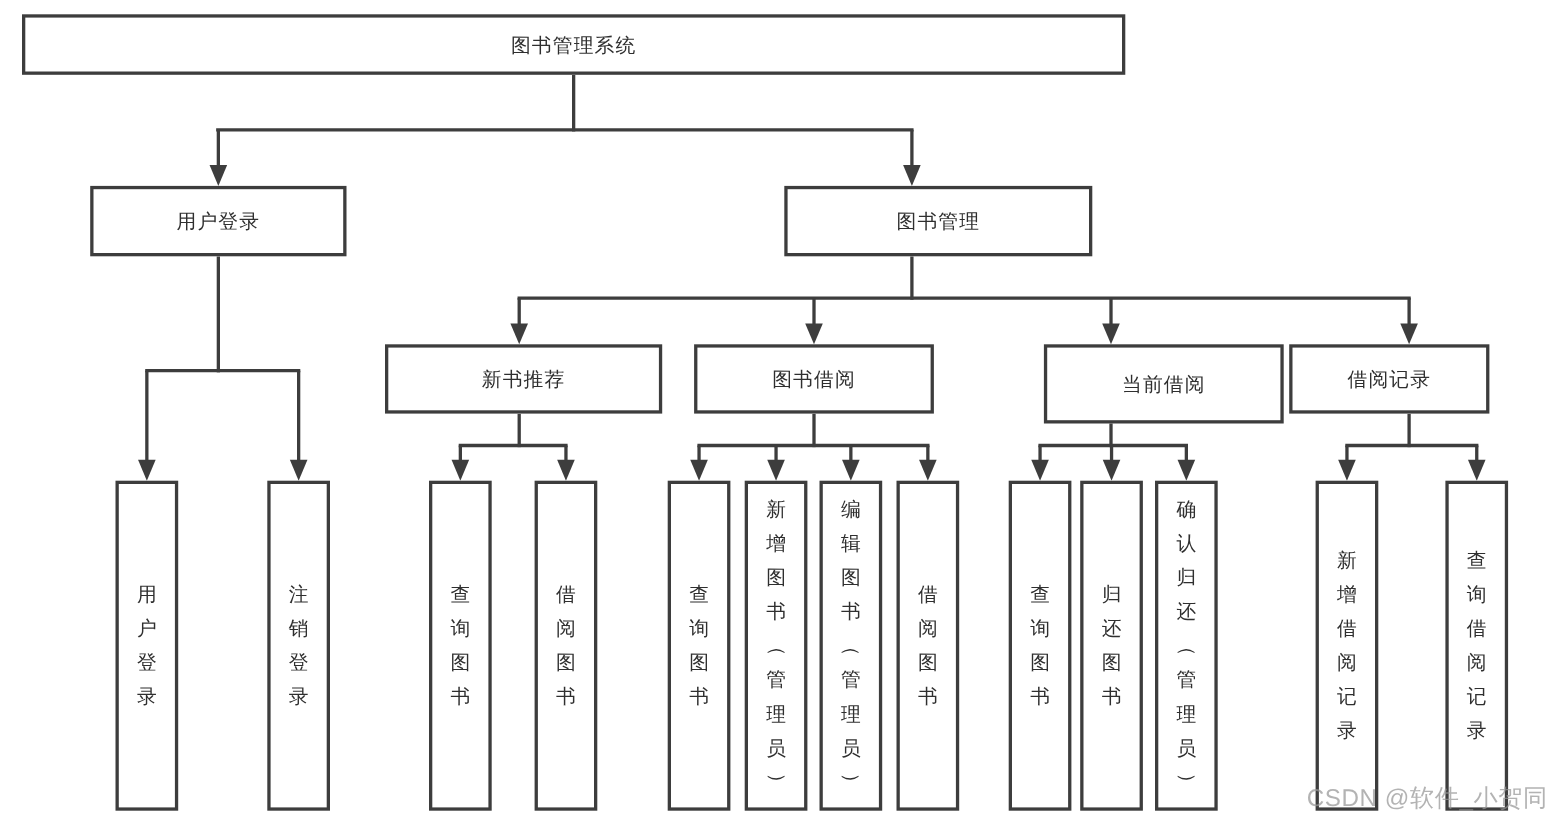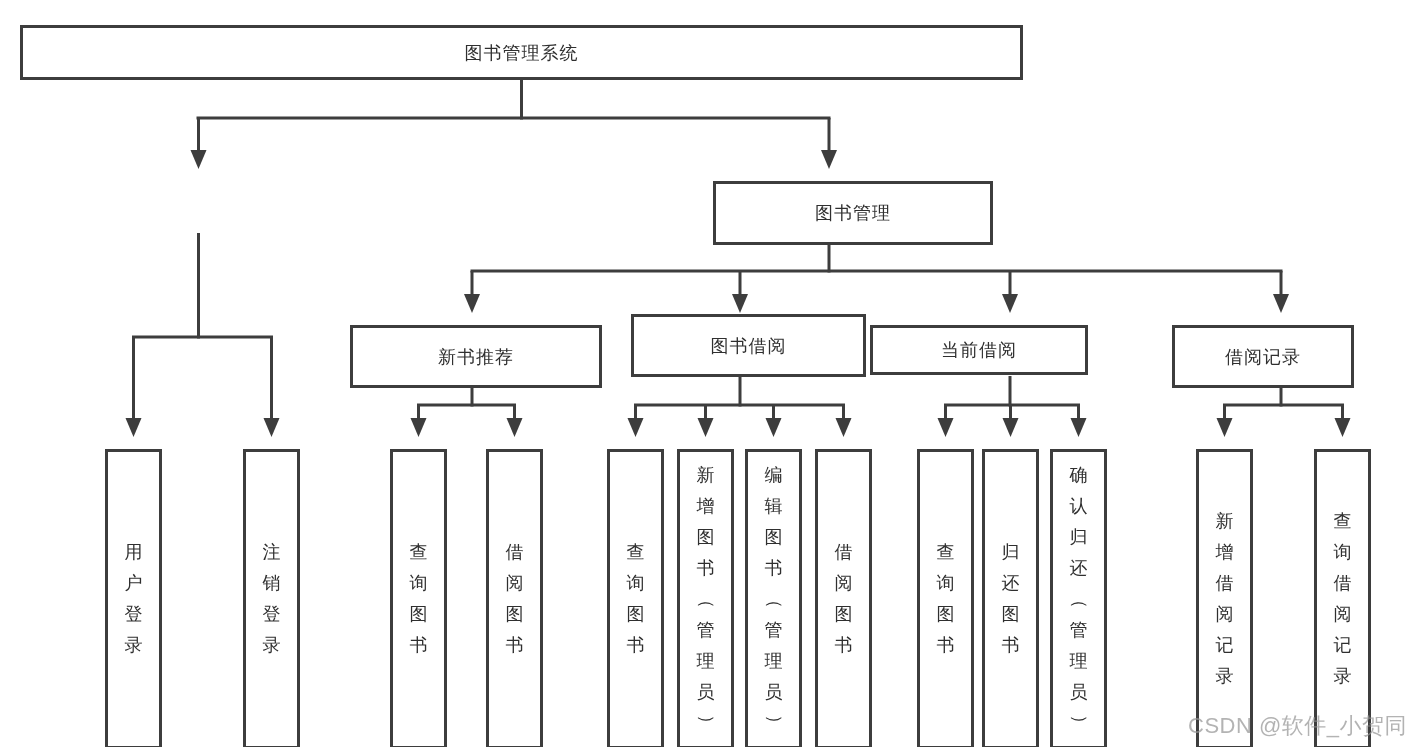--- a/index.html
+++ b/index.html
@@ -18,21 +18,20 @@
     position:absolute;
     background:#ffffff;
     border:3px solid #3d3d3d;
     display:flex;
     align-items:center;
     justify-content:center;
     color:#2f2f2f;
     font-size:18px;
     z-index:1;
     letter-spacing:1px;
-    margin-top:12px;
   }
   .vbox { flex-direction:column; letter-spacing:0; }
   .vchar {
     display:block;
     width:100%;
     height:31px;
     line-height:31px;
     text-align:center;
     font-size:18px;
   }
@@ -126,31 +125,34 @@
       <polygon points="1070.5,418 1086.5,418 1078.5,437"></polygon>
       <polygon points="1216.5,418 1232.5,418 1224.5,437"></polygon>
       <polygon points="1334.5,418 1350.5,418 1342.5,437"></polygon>
     </g>
   </svg>
 
   <div class="box" style="left:20px;top:13px;width:1003px;height:55px">
     <span>图书管理系统</span>
   </div>
 
+  <div class="box" style="left:82px;top:169px;width:233px;height:64px">
+    <span>用户登录</span>
+  </div>
   <div class="box" style="left:713px;top:169px;width:280px;height:64px">
     <span>图书管理</span>
   </div>
 
   <div class="box" style="left:350px;top:313px;width:252px;height:63px">
     <span>新书推荐</span>
   </div>
-  <div class="box" style="left:631px;top:302px;width:235px;height:63px">
+  <div class="box" style="left:631px;top:313px;width:218px;height:63px">
     <span>图书借阅</span>
   </div>
-  <div class="box" style="left:870px;top:313px;width:218px;height:50px">
+  <div class="box" style="left:949px;top:313px;width:218px;height:72px">
     <span>当前借阅</span>
   </div>
   <div class="box" style="left:1172px;top:313px;width:182px;height:63px">
     <span>借阅记录</span>
   </div>
 
   <div class="box vbox" style="left:105px;top:437px;width:57px;height:300px">
     <span class="vtext">
         <span class="vchar">用</span>
         <span class="vchar">户</span>

